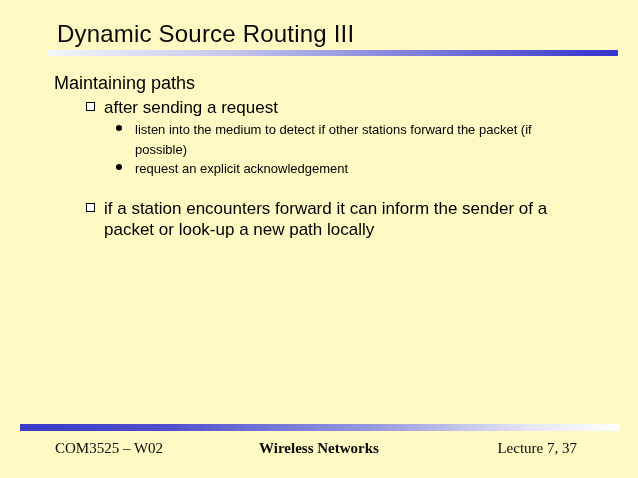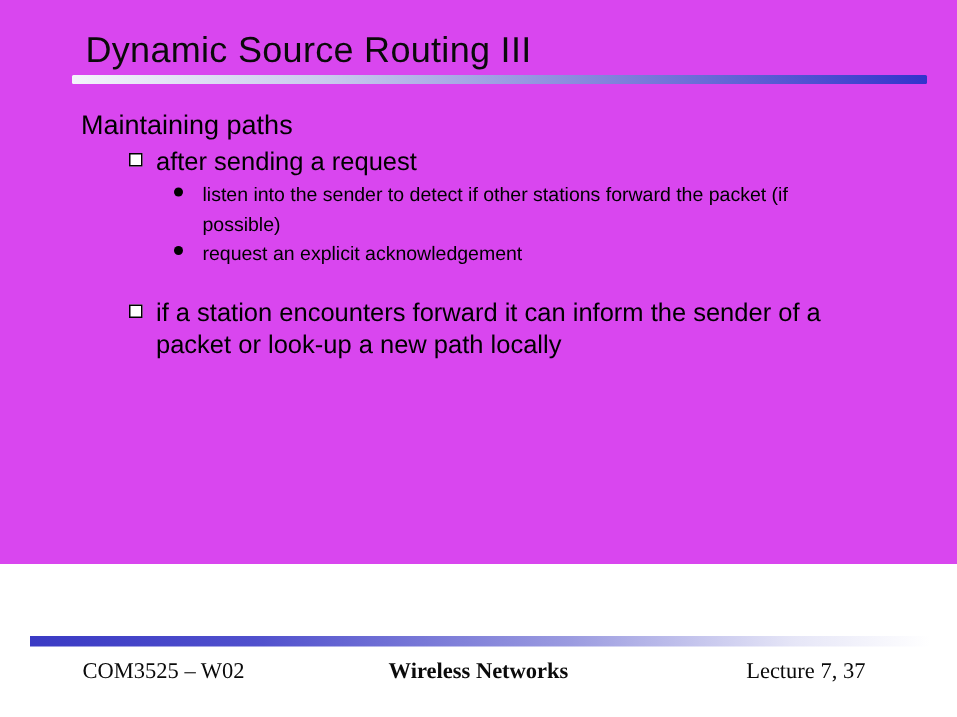--- a/index.html
+++ b/index.html
@@ -5,22 +5,22 @@
   html, body { margin: 0; padding: 0; }
   body {
     width: 638px; height: 478px;
     background: #ffffff;
     font-family: "Liberation Sans", sans-serif;
     color: #000000;
     overflow: hidden;
   }
   .slide {
     position: relative;
-    width: 638px; height: 376px;
-    background: #d946ef;
+    width: 638px; height: 478px;
+    background: #fef9c3;
   }
 
   
   .title {
     position: absolute;
     left: 57px; top: 20px;
     font-size: 24px;
     letter-spacing: 0.2px;
     color: #0a0a0a;
     white-space: nowrap;
@@ -111,21 +111,21 @@
   <div class="heading">Maintaining paths</div>
 
   <div class="l1-row row-a">
     <span class="sq"></span>
     <span class="l1-text">after sending a request</span>
   </div>
 
   <div class="l2-list">
     <div class="l2-row">
       <span class="dot"></span>
-      <span class="l2-text">listen into the sender to detect if other stations forward the packet (if possible)</span>
+      <span class="l2-text">listen into the medium to detect if other stations forward the packet (if possible)</span>
     </div>
     <div class="l2-row">
       <span class="dot"></span>
       <span class="l2-text">request an explicit acknowledgement</span>
     </div>
   </div>
 
   <div class="l1-row row-b">
     <span class="sq"></span>
     <span class="l1-text">if a station encounters forward it can inform the sender of a packet or look-up a new path locally</span>

